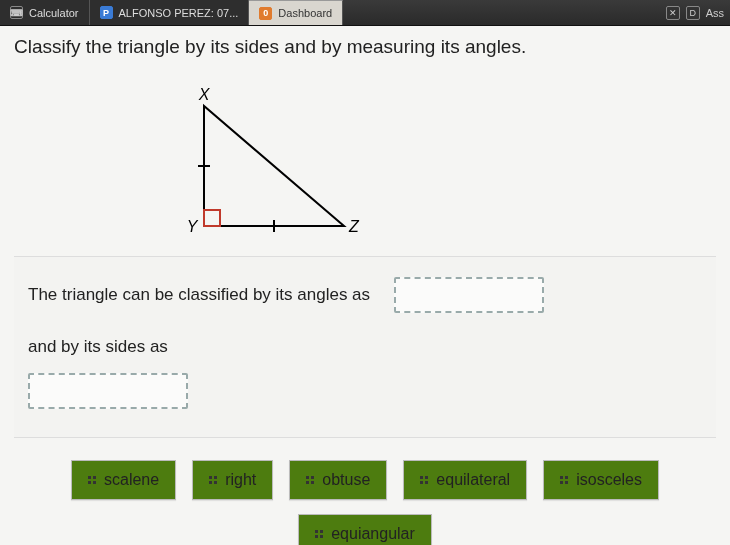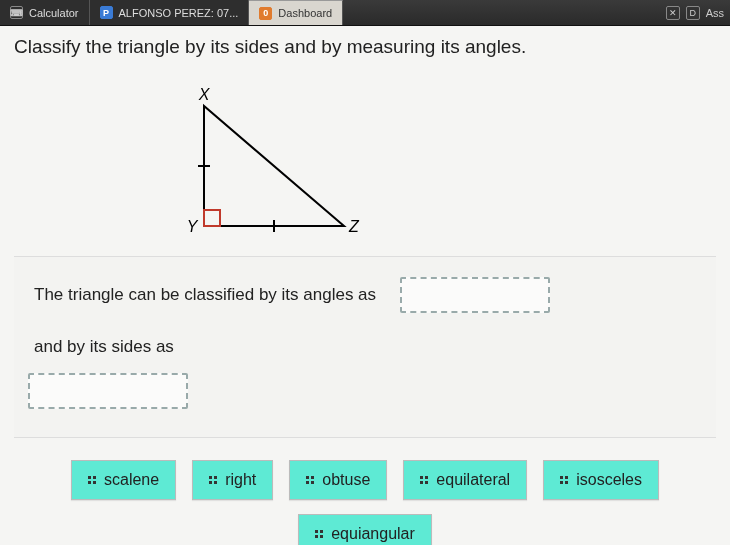--- a/index.html
+++ b/index.html
@@ -85,42 +85,41 @@
     background: #f3f3f1;
     padding: 20px 14px 28px 14px;
   }
   .sentence-line {
     display: flex;
     flex-wrap: wrap;
     align-items: center;
     gap: 24px;
     font-size: 17px;
     color: #222;
-    margin-left: 6px;
   }
   .drop {
     display: inline-block;
     min-width: 150px;
     height: 36px;
     border: 2px dashed #9aa;
     border-radius: 2px;
     background: #fbfbfa;
     vertical-align: middle;
   }
   .drop.small { min-width: 160px; margin-top: 16px; }
   .choice-area {
     padding: 22px 10px 10px 10px;
     display: flex;
     flex-wrap: wrap;
     justify-content: center;
     gap: 14px 16px;
   }
   .choice {
     border: 1px solid #bbb;
-    background: #5eead4;
+    background: #4d7c0f;
     padding: 10px 16px;
     font-size: 16px;
     color: #222;
     display: flex;
     align-items: center;
     gap: 8px;
     box-shadow: 0 1px 1px rgba(0,0,0,.08);
     cursor: grab;
   }
   .grip {

